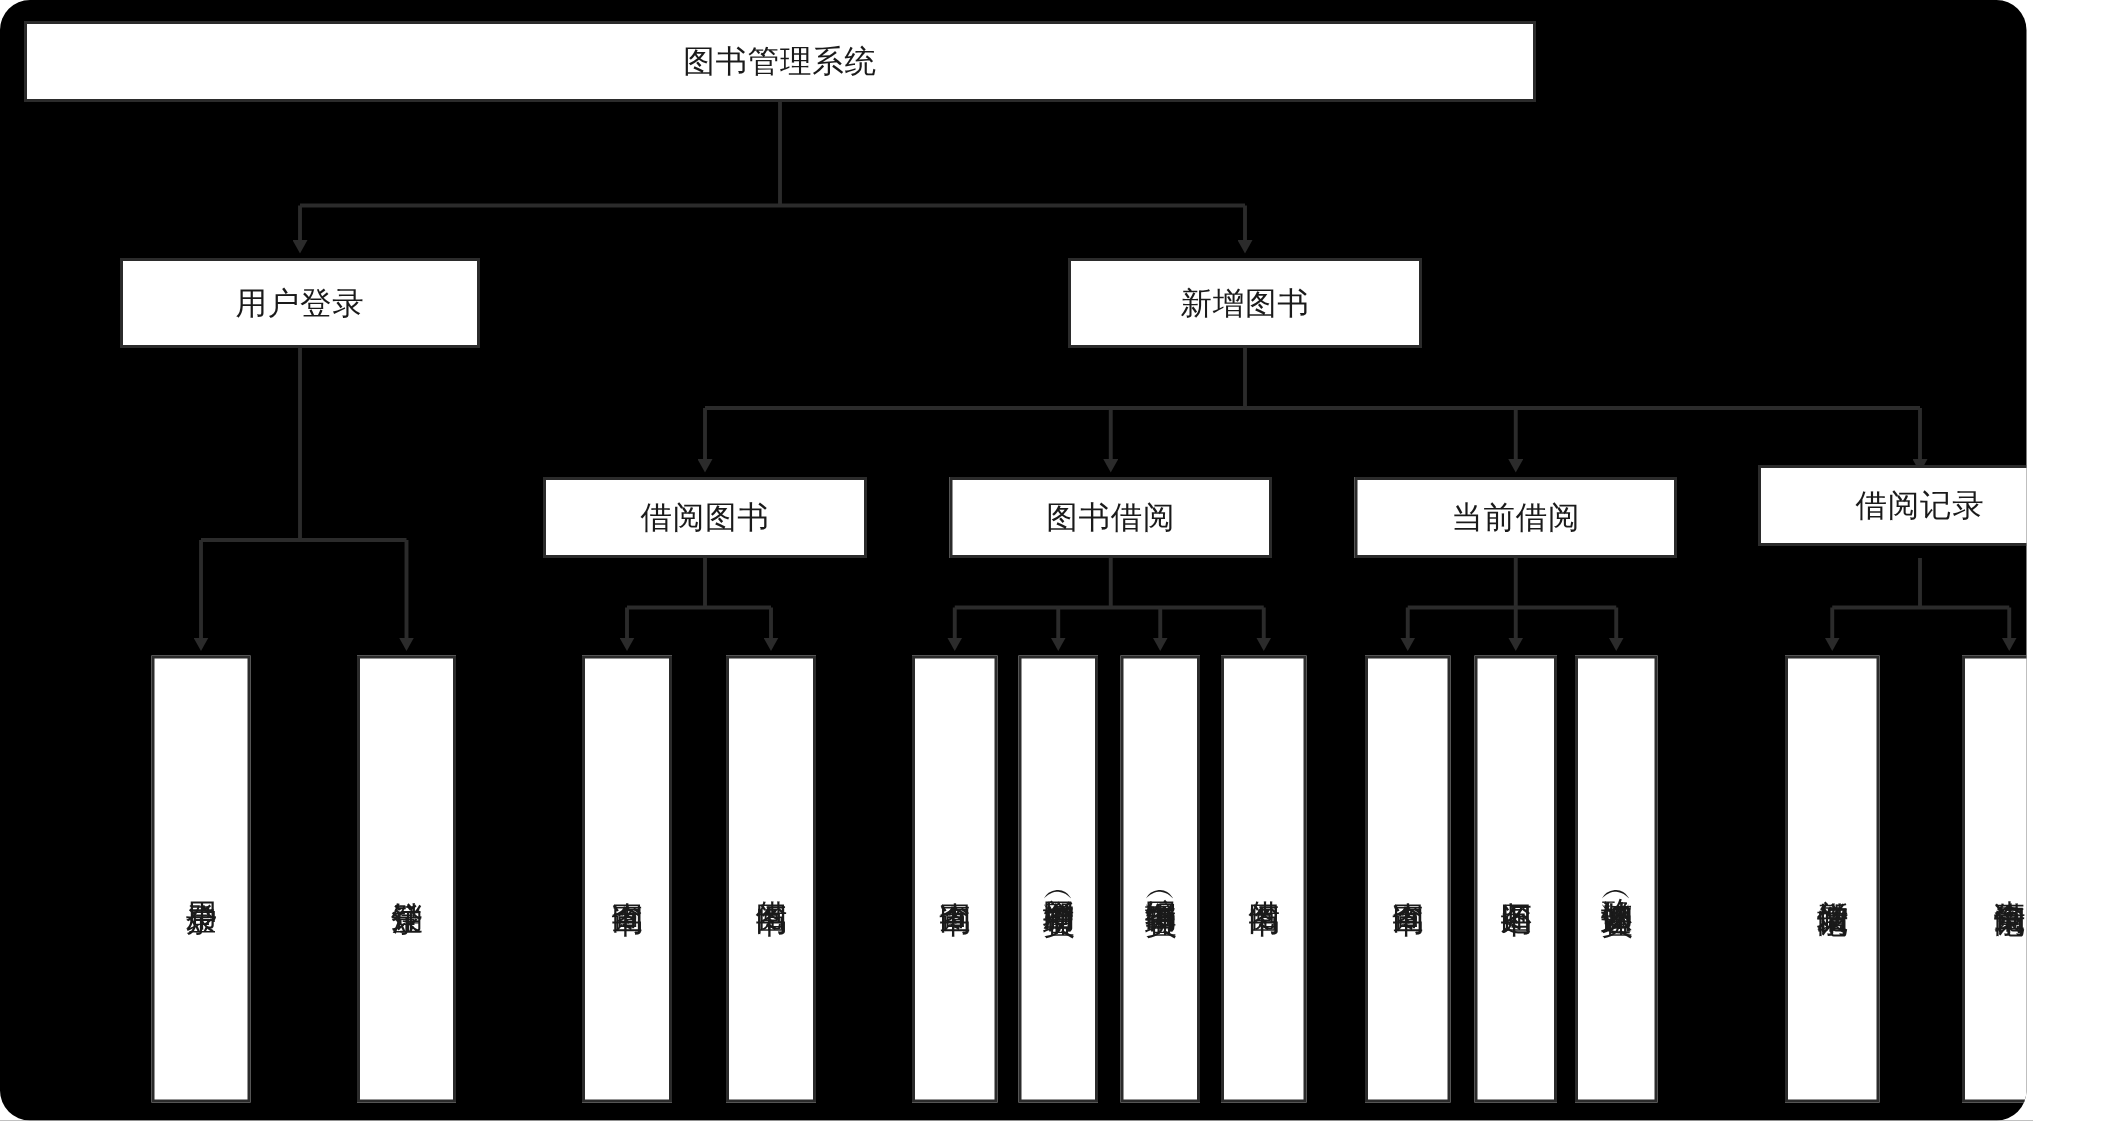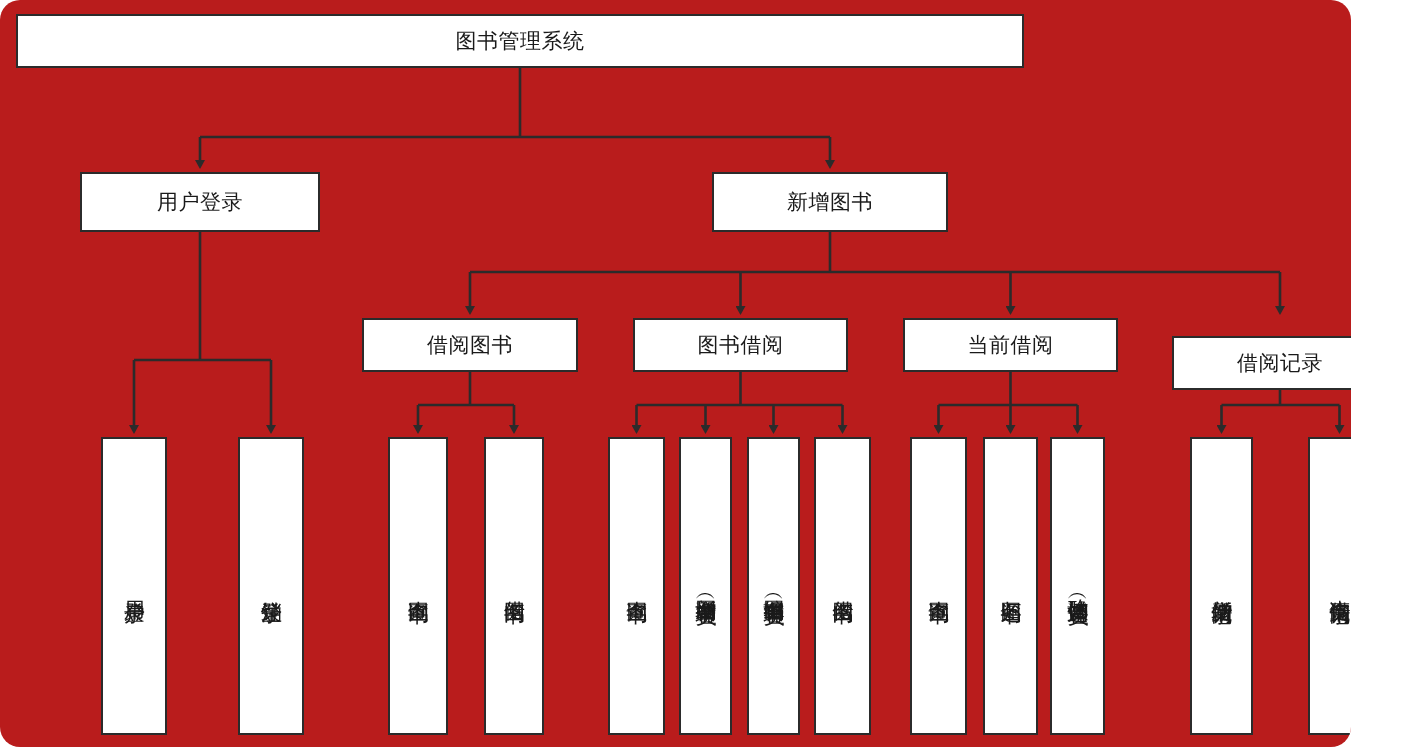--- a/index.html
+++ b/index.html
@@ -8,21 +8,21 @@
     padding: 0;
     background: #ffffff;
   }
   body {
     font-family: "DejaVu Sans", "Liberation Sans", sans-serif;
   }
   #canvas {
     position: relative;
     width: 1351px;
     height: 747px;
-    background: #b91c1c;
+    background: #000000;
     overflow: hidden;
     border-radius: 20px;
   }
   #wires {
     position: absolute;
     left: 0;
     top: 0;
     width: 1405px;
     height: 747px;
     pointer-events: none;
@@ -126,21 +126,21 @@
       </div>
       <div class="node horiz" style="left: 362px; top: 318px; width: 216px; height: 54px;">
         <span>借阅图书</span>
       </div>
       <div class="node horiz" style="left: 633px; top: 318px; width: 215px; height: 54px;">
         <span>图书借阅</span>
       </div>
       <div class="node horiz" style="left: 903px; top: 318px; width: 215px; height: 54px;">
         <span>当前借阅</span>
       </div>
-      <div class="node horiz" style="left: 1172px; top: 336px; width: 216px; height: 54px;">
+      <div class="node horiz" style="left: 1172px; top: 310px; width: 216px; height: 54px;">
         <span>借阅记录</span>
       </div>
       <div class="node vert" style="left: 101px; top: 437px; width: 66px; height: 298px;">
         <span>用户登录</span>
       </div>
       <div class="node vert" style="left: 238px; top: 437px; width: 66px; height: 298px;">
         <span>注销登录</span>
       </div>
       <div class="node vert" style="left: 388px; top: 437px; width: 60px; height: 298px;">
         <span>查询图书</span>

